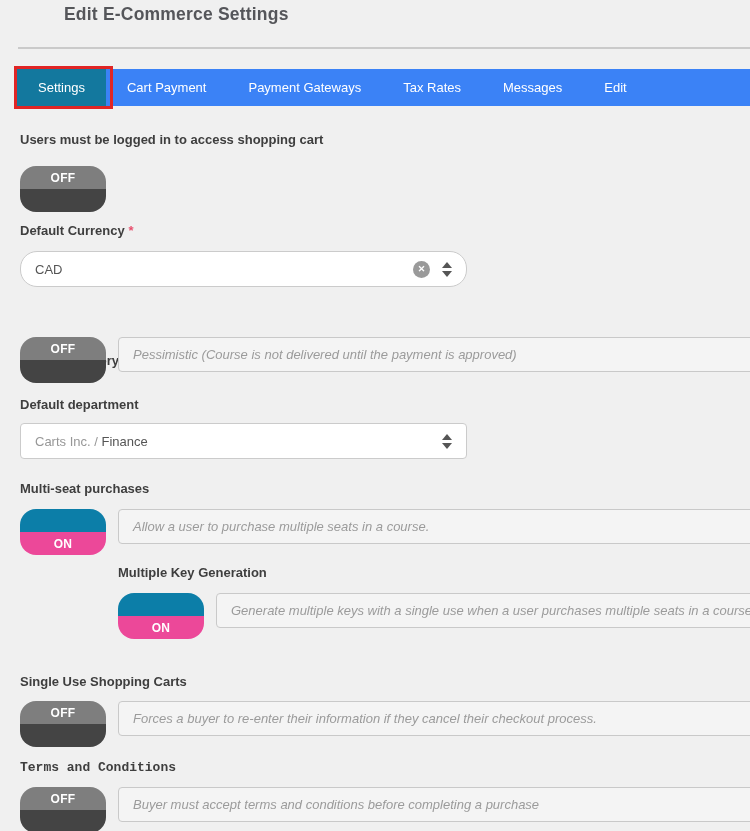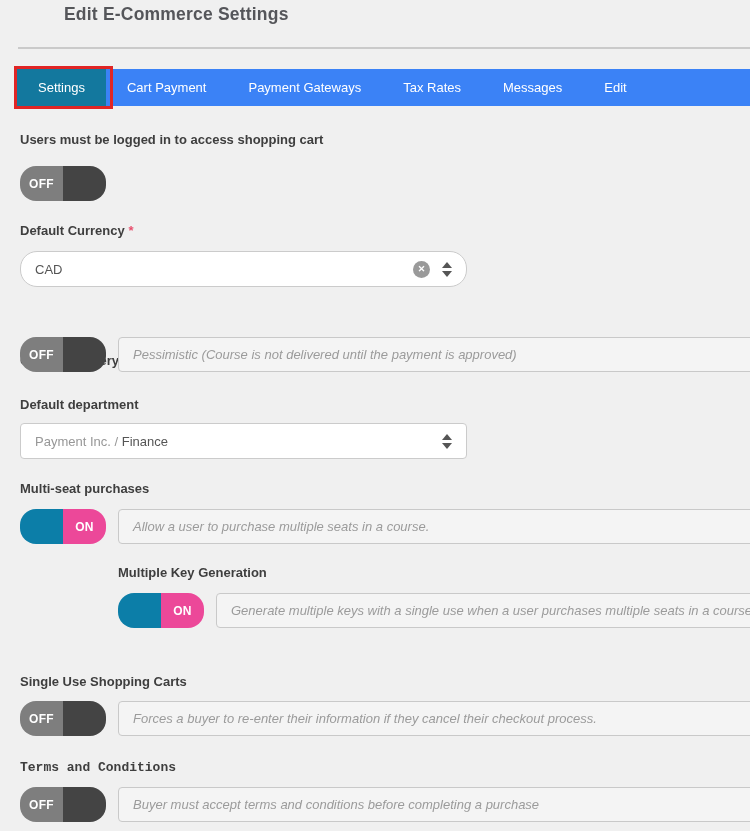--- a/index.html
+++ b/index.html
@@ -21,22 +21,22 @@
   .annotation{
     left:14px;top:66px;width:99px;height:43px;box-sizing:border-box;
     border:3px solid #E02525;z-index:5;pointer-events:none;
   }
   
   .field-label{left:20px;font-size:13px;font-weight:700;color:#3E3E3E;white-space:nowrap;}
   .field-label.indent{left:118px;}
   .req{color:#E8506E;font-weight:700;}
   
   .toggle{
-    left:20px;width:86px;height:35px;border-radius:16px;overflow:hidden;
-    display:flex;cursor:pointer;
+    left:20px;width:86px;height:46px;border-radius:16px;overflow:hidden;
+    display:flex;cursor:pointer;flex-direction:column;
   }
   .toggle.indent{left:118px;}
   .half{flex:1;display:flex;align-items:center;justify-content:center;
     font-size:12px;font-weight:700;color:#FFFFFF;letter-spacing:.3px;}
   .off-label{background:#7E7E7E;}
   .off-track{background:#444444;}
   .on-track{background:#0C7EA8;}
   .on-label{background:#ec4899;}
   
   .help{
@@ -102,21 +102,21 @@
 <div class="abs field-label" style="top:309px;margin-top:44px;">Course Delivery Type</div>
 <div class="abs toggle" style="top:337px;">
   <span class="half off-label">OFF</span>
   <span class="half off-track"></span>
 </div>
 <div class="abs help" style="top:337px;">Pessimistic (Course is not delivered until the payment is approved)</div>
 
 <div class="abs field-label" style="top:397px;">Default department</div>
 <div class="abs select" style="top:423px;">
   <span class="value">
-    <span class="muted">Payment Inc. / </span><span>Finance</span>
+    <span class="muted">Carts Inc. / </span><span>Finance</span>
   </span>
   <span class="spinner">
     <span class="tri-up"></span>
     <span class="tri-down"></span>
   </span>
 </div>
 
 <div class="abs field-label" style="top:481px;">Multi-seat purchases</div>
 <div class="abs toggle" style="top:509px;">
   <span class="half on-track"></span>

